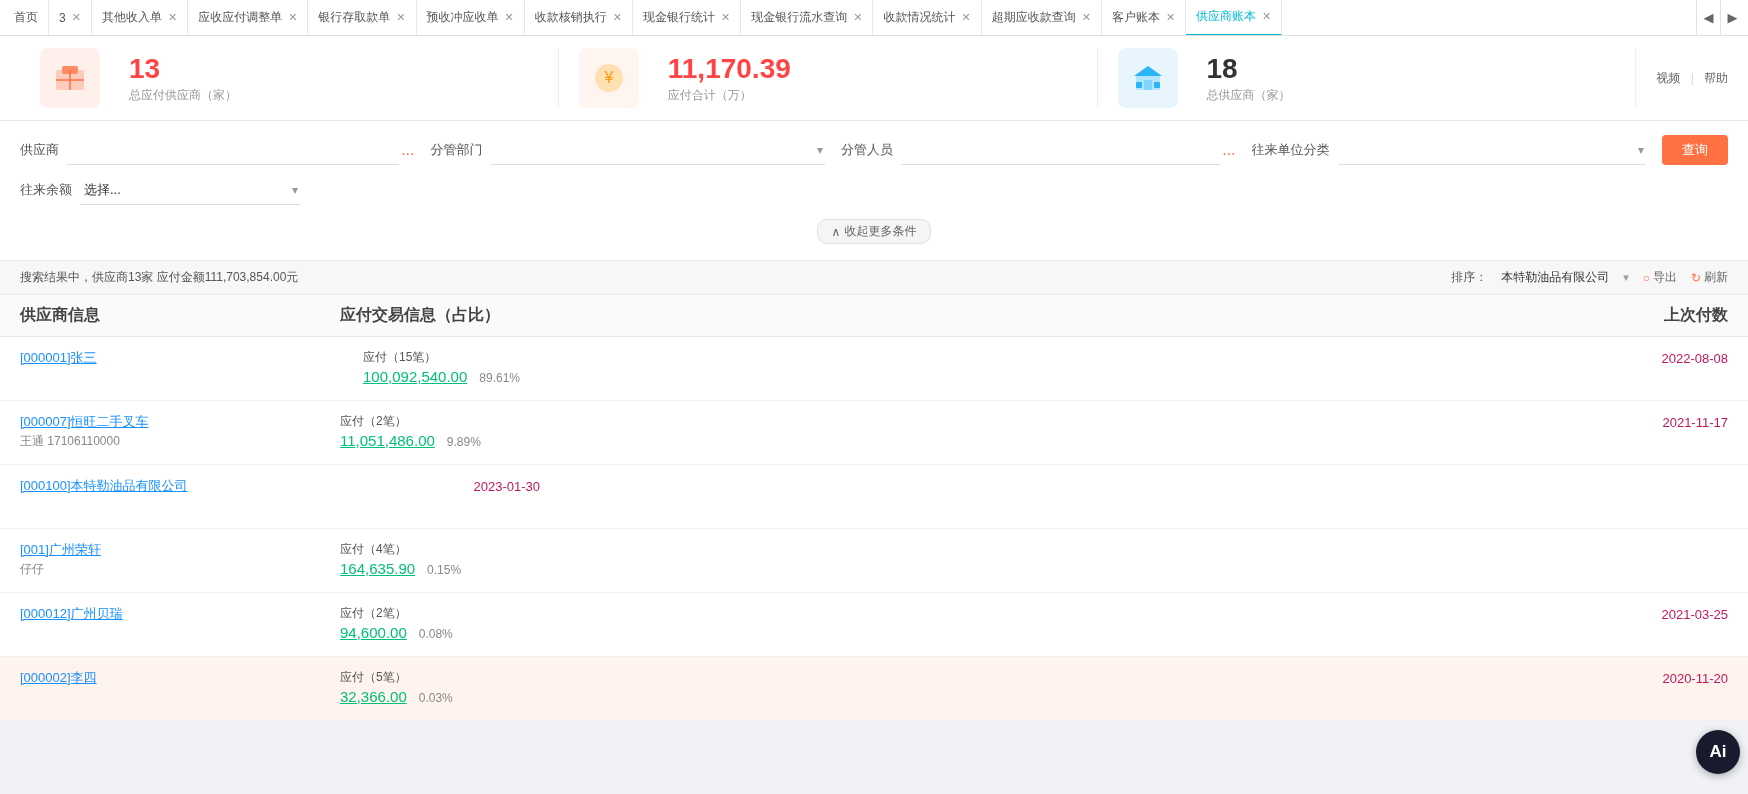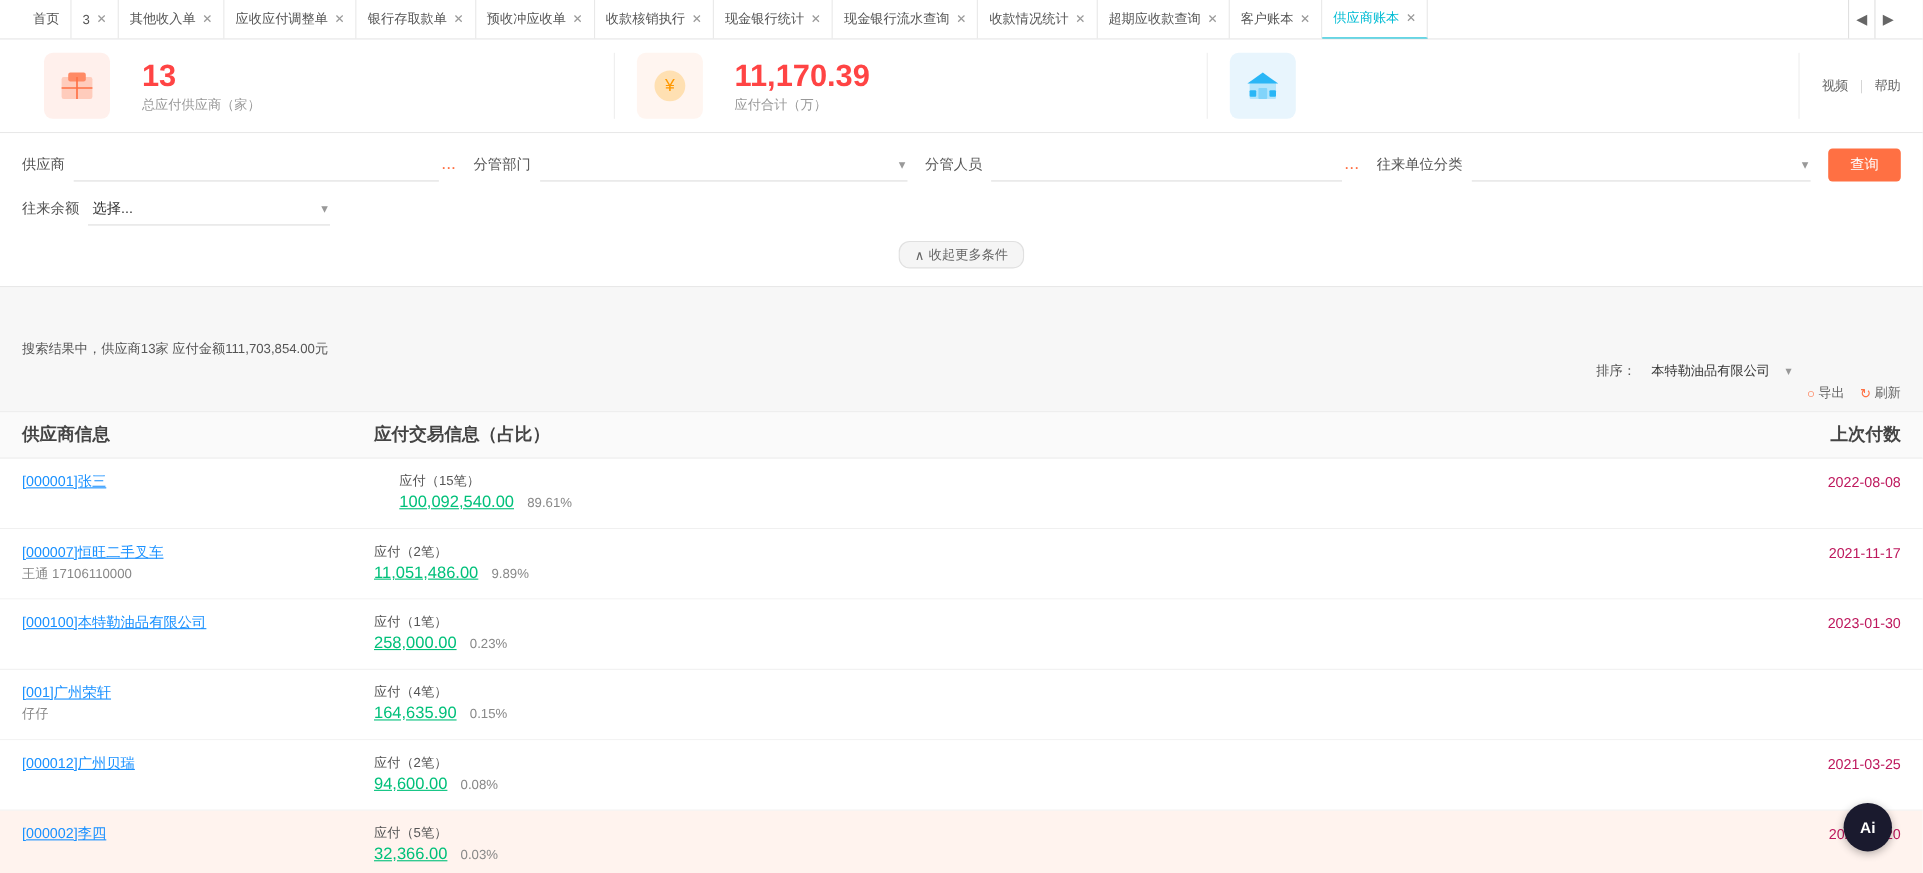--- a/index.html
+++ b/index.html
@@ -5,21 +5,21 @@
     * { box-sizing: border-box; margin: 0; padding: 0; }
     body { font-family: "Microsoft YaHei", "PingFang SC", sans-serif; font-size: 13px; background: #f0f2f5; color: #333; }
 
     
     .top-nav {
       display: flex;
       align-items: center;
       background: #fff;
       border-bottom: 1px solid #e0e0e0;
       height: 36px;
-      padding: 0 20px;
+      padding: 0 4px;
       overflow: hidden;
     }
     .nav-tab {
       display: flex;
       align-items: center;
       padding: 0 10px;
       height: 36px;
       font-size: 12px;
       color: #555;
       cursor: pointer;
@@ -202,21 +202,21 @@
       border-bottom: 1px solid #e8e8e8;
       font-size: 12px;
       color: #555;
     }
     .results-actions {
       display: flex;
       align-items: center;
       gap: 14px;
       color: #666;
     }
-    .results-actions span { cursor: pointer; display: flex; align-items: center; gap: 3px; margin-top: 40px; }
+    .results-actions span { cursor: pointer; display: flex; align-items: center; gap: 3px; }
     .sort-label { color: #555; }
     .sort-value { color: #333; font-weight: 500; }
 
     
     .table-wrap {
       background: #fff;
       margin: 0;
       overflow-y: auto;
     }
     .table-header {
@@ -348,20 +348,24 @@
   </div>
   <div class="summary-card">
     <div class="summary-icon icon-store">
       <svg width="36" height="36" viewBox="0 0 36 36" fill="none">
         <rect x="6" y="14" width="24" height="16" rx="1" fill="#b3e5fc"></rect>
         <rect x="14" y="20" width="8" height="10" rx="1" fill="#81d4fa"></rect>
         <polygon points="4,16 18,6 32,16" fill="#29b6f6"></polygon>
         <rect x="6" y="22" width="6" height="6" rx="1" fill="#29b6f6"></rect>
         <rect x="24" y="22" width="6" height="6" rx="1" fill="#29b6f6"></rect>
       </svg>
+    </div>
+    <div class="summary-info">
+      <div class="summary-number black">18</div>
+      <div class="summary-label">总供应商（家）</div>
     </div>
   </div>
   <div class="top-right-links">
     <span>视频</span>
     <span class="sep">｜</span>
     <span>帮助</span>
   </div>
 </div>
 
 <div class="filter-area">
@@ -475,29 +479,20 @@
     <div class="col-last-payment">
       <div class="row-last-payment">2021-11-17</div>
     </div>
   </div>
 
   <div class="table-row" style="background:#fff;">
     <div class="col-supplier">
       <div class="row-supplier-name">[000100]本特勒油品有限公司</div>
       <div class="row-supplier-sub"></div>
     </div>
-    <div class="col-transaction">
-      <div class="row-transaction">
-        <div class="row-trans-label">应付（1笔）</div>
-        <div class="row-trans-inline">
-          <span class="row-trans-amount">258,000.00</span>
-          <span class="row-trans-percent">0.23%</span>
-        </div>
-      </div>
-    </div>
     <div class="col-last-payment">
       <div class="row-last-payment">2023-01-30</div>
     </div>
   </div>
 
   <div class="table-row" style="background:#fff;">
     <div class="col-supplier">
       <div class="row-supplier-name">[001]广州荣轩</div>
       <div class="row-supplier-sub">仔仔</div>
     </div>
@@ -547,15 +542,15 @@
           <span class="row-trans-percent">0.03%</span>
         </div>
       </div>
     </div>
     <div class="col-last-payment">
       <div class="row-last-payment">2020-11-20</div>
     </div>
   </div>
 </div>
 
-<div style="position:fixed;bottom:20px;right:28px;width:44px;height:44px;background:#1a1a2e;border-radius:50%;display:flex;align-items:center;justify-content:center;color:#fff;font-size:14px;font-weight:bold;cursor:pointer;box-shadow:0 2px 8px rgba(0,0,0,0.3);">
+<div style="position:fixed;bottom:20px;right:8px;width:44px;height:44px;background:#1a1a2e;border-radius:50%;display:flex;align-items:center;justify-content:center;color:#fff;font-size:17px;font-weight:bold;cursor:pointer;box-shadow:0 2px 8px rgba(0,0,0,0.3);">
   <span>Ai</span>
 </div>
 
 </body></html>

